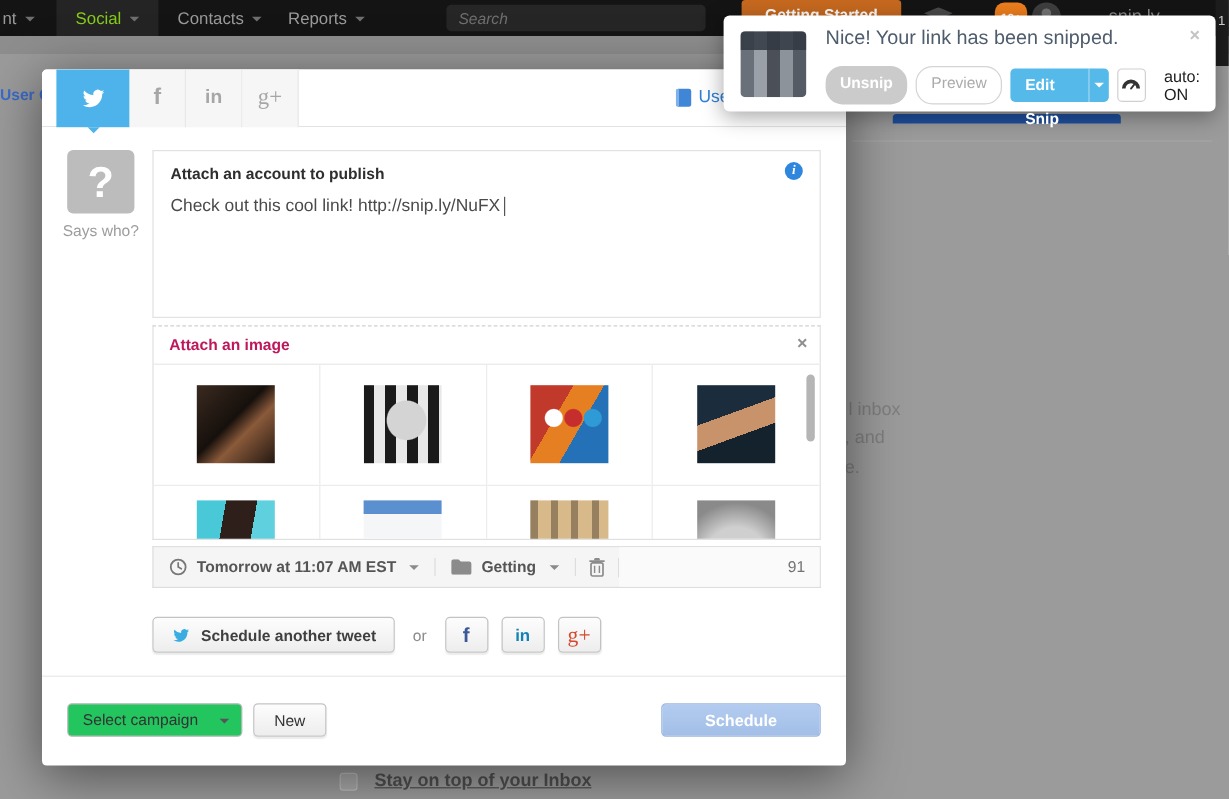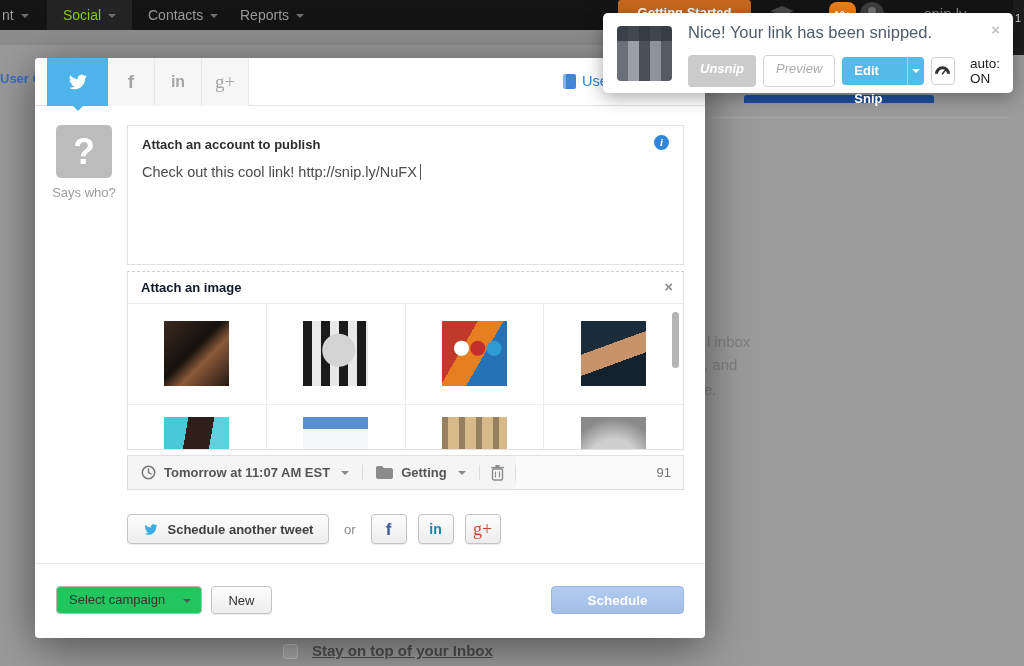--- a/index.html
+++ b/index.html
@@ -54,21 +54,21 @@
   .says-label { position:absolute; left:4px; top:127px; width:90px; text-align:center; color:#9d9d9d; font-size:13px; }
 
   .compose { position:absolute; left:92px; top:67px; width:557px; height:140px; border:1px solid #e2e2e2; background:#fff; cursor:text; }
   .compose-prompt { position:absolute; left:14px; top:11px; font-weight:bold; font-size:13px; color:#2e2e2e; }
   .info-ic { position:absolute; right:14px; top:9px; width:15px; height:15px; background:#2e86dd; border-radius:50%; color:#fff; font-family:"Liberation Serif",serif; font-style:italic; font-weight:bold; font-size:11px; text-align:center; line-height:15px; cursor:pointer; }
   .compose-text { position:absolute; left:14px; top:38px; font-size:14.5px; color:#4a4a4a; }
   .caret-bar { display:inline-block; width:1px; height:16px; background:#555; margin-left:3px; vertical-align:text-bottom; }
 
   .attach-panel { position:absolute; left:92px; top:213px; width:557px; border:1px solid #e0e0e0; border-top:1px dashed #cfcfcf; background:#fff; }
   .attach-head { position:relative; height:32px; border-bottom:1px solid #e8e8e8; }
-  .attach-title { position:absolute; left:13px; top:8px; font-weight:bold; font-size:13px; color:#0f172a; }
+  .attach-title { position:absolute; left:13px; top:8px; font-weight:bold; font-size:13px; color:#be185d; }
   .attach-close { position:absolute; right:10px; top:6px; color:#909090; font-weight:bold; font-size:15px; cursor:pointer; }
   .grid { position:relative; height:145px; overflow:hidden; }
   .grow { display:flex; }
   .grow.r2 { border-top:1px solid #ececec; }
   .gcell { width:139.25px; height:100px; border-right:1px solid #ececec; display:flex; justify-content:center; cursor:pointer; }
   .gcell:last-child { border-right:none; }
   .th { width:65px; height:65px; margin-top:17px; }
   .r2 .th { margin-top:12px; }
   .th1 { background:linear-gradient(135deg,#3a2a20 0%,#16100c 45%,#8a5a3a 62%,#241812 100%); }
   .th2 { background:radial-gradient(circle at 55% 45%,#d4d4d4 16px,rgba(0,0,0,0) 17px),repeating-linear-gradient(90deg,#1a1a1a 0 9px,#e8e8e8 9px 18px); }
@@ -101,21 +101,21 @@
   .sel-campaign .cdown { position:absolute; right:10px; top:12px; border-top-color:#555; }
   .btn-new { position:absolute; left:176px; top:528px; width:61px; height:28px; text-align:center; line-height:27px; font-size:13px; color:#333; }
   .btn-schedule { position:absolute; right:21px; top:528px; width:133px; height:28px; background:linear-gradient(#b3cbf0,#a3bfe7); border:1px solid #9db8e0; border-radius:4px; color:#fff; font-weight:bold; font-size:13.5px; text-align:center; line-height:27px; cursor:pointer; }
 
   
   .popup { position:absolute; left:603px; top:13px; width:410px; height:80px; background:#fff; border-radius:5px; box-shadow:0 4px 18px rgba(0,0,0,.35); z-index:30; }
   .pp-thumb { position:absolute; left:14px; top:13px; width:55px; height:55px; border-radius:4px; background:linear-gradient(rgba(50,56,66,.85) 0 28%,rgba(0,0,0,0) 28%),linear-gradient(90deg,#6a7079 0 20%,#9aa0a8 20% 40%,#4a4f58 40% 60%,#8d939b 60% 80%,#555b64 80%); }
   .pp-title { position:absolute; left:85px; top:10px; font-size:16.5px; color:#4e5c6c; }
   .pp-close { position:absolute; right:13px; top:8px; color:#c4c4c4; font-size:15px; font-weight:bold; cursor:pointer; }
   .pp-row { position:absolute; left:85px; top:42px; display:flex; align-items:center; gap:7px; }
-  .pp-btn { height:32px; border-radius:4px; font-size:13px; line-height:28px; padding:0 12px; cursor:pointer;font-style:italic; }
+  .pp-btn { height:32px; border-radius:14px; font-size:13px; line-height:28px; padding:0 12px; cursor:pointer; }
   .pp-unsnip { background:#cbcbcb; color:#fff; font-weight:bold; }
   .pp-preview { background:#fff; border:1px solid #d4d4d4; color:#ababab; line-height:26px; }
   .pp-edit { display:flex; background:#55b9e9; border-radius:4px; height:28px; cursor:pointer; }
   .pp-edit .main { color:#fff; font-weight:bold; font-size:13px; line-height:28px; padding:0 12px; }
   .pp-edit .caret-seg { width:22px; border-left:1px solid rgba(255,255,255,.45); display:flex; align-items:center; justify-content:center; }
   .pp-edit .cdown { border-top-color:#fff; margin-left:0; }
   .pp-gauge { width:30px; height:28px; background:#fff; border:1px solid #d0d0d0; border-radius:4px; display:flex; align-items:center; justify-content:center; cursor:pointer; }
   .pp-auto { margin-left:8px; font-size:13.5px; color:#1d1d1d; }
 </style>
 </head>
@@ -129,20 +129,21 @@
 <div class="bg-frag" style="left:704px; top:356px;">, and</div>
 <div class="bg-frag" style="left:704px; top:381px;">e.</div>
 <div class="bg-check"></div>
 <div class="bg-inbox">Stay on top of your Inbox</div>
 
 <div class="nav">
   <div class="nav-item" style="left:2px;"><span>nt</span><span class="cdown"></span></div>
   <div class="nav-item hl" style="left:47px;"><span>Social</span><span class="cdown"></span></div>
   <div class="nav-item" style="left:148px;"><span>Contacts</span><span class="cdown"></span></div>
   <div class="nav-item" style="left:240px;"><span>Reports</span><span class="cdown"></span></div>
+  <input class="searchbox" placeholder="Search" style="">
   <div class="gs-btn">Getting Started</div>
   <svg class="cap-icon" width="24" height="16" viewBox="0 0 24 16">
     <polygon points="12,0 24,5 12,10 0,5" fill="#4a4a4a"></polygon>
     <path d="M6 8v4c0 1.6 2.7 3 6 3s6-1.4 6-3V8l-6 2.5z" fill="#4a4a4a"></path>
   </svg>
   <div class="badge10">10+</div>
   <div class="person">
       <div class="head"></div>
       <div class="shoulders"></div>
     </div>

